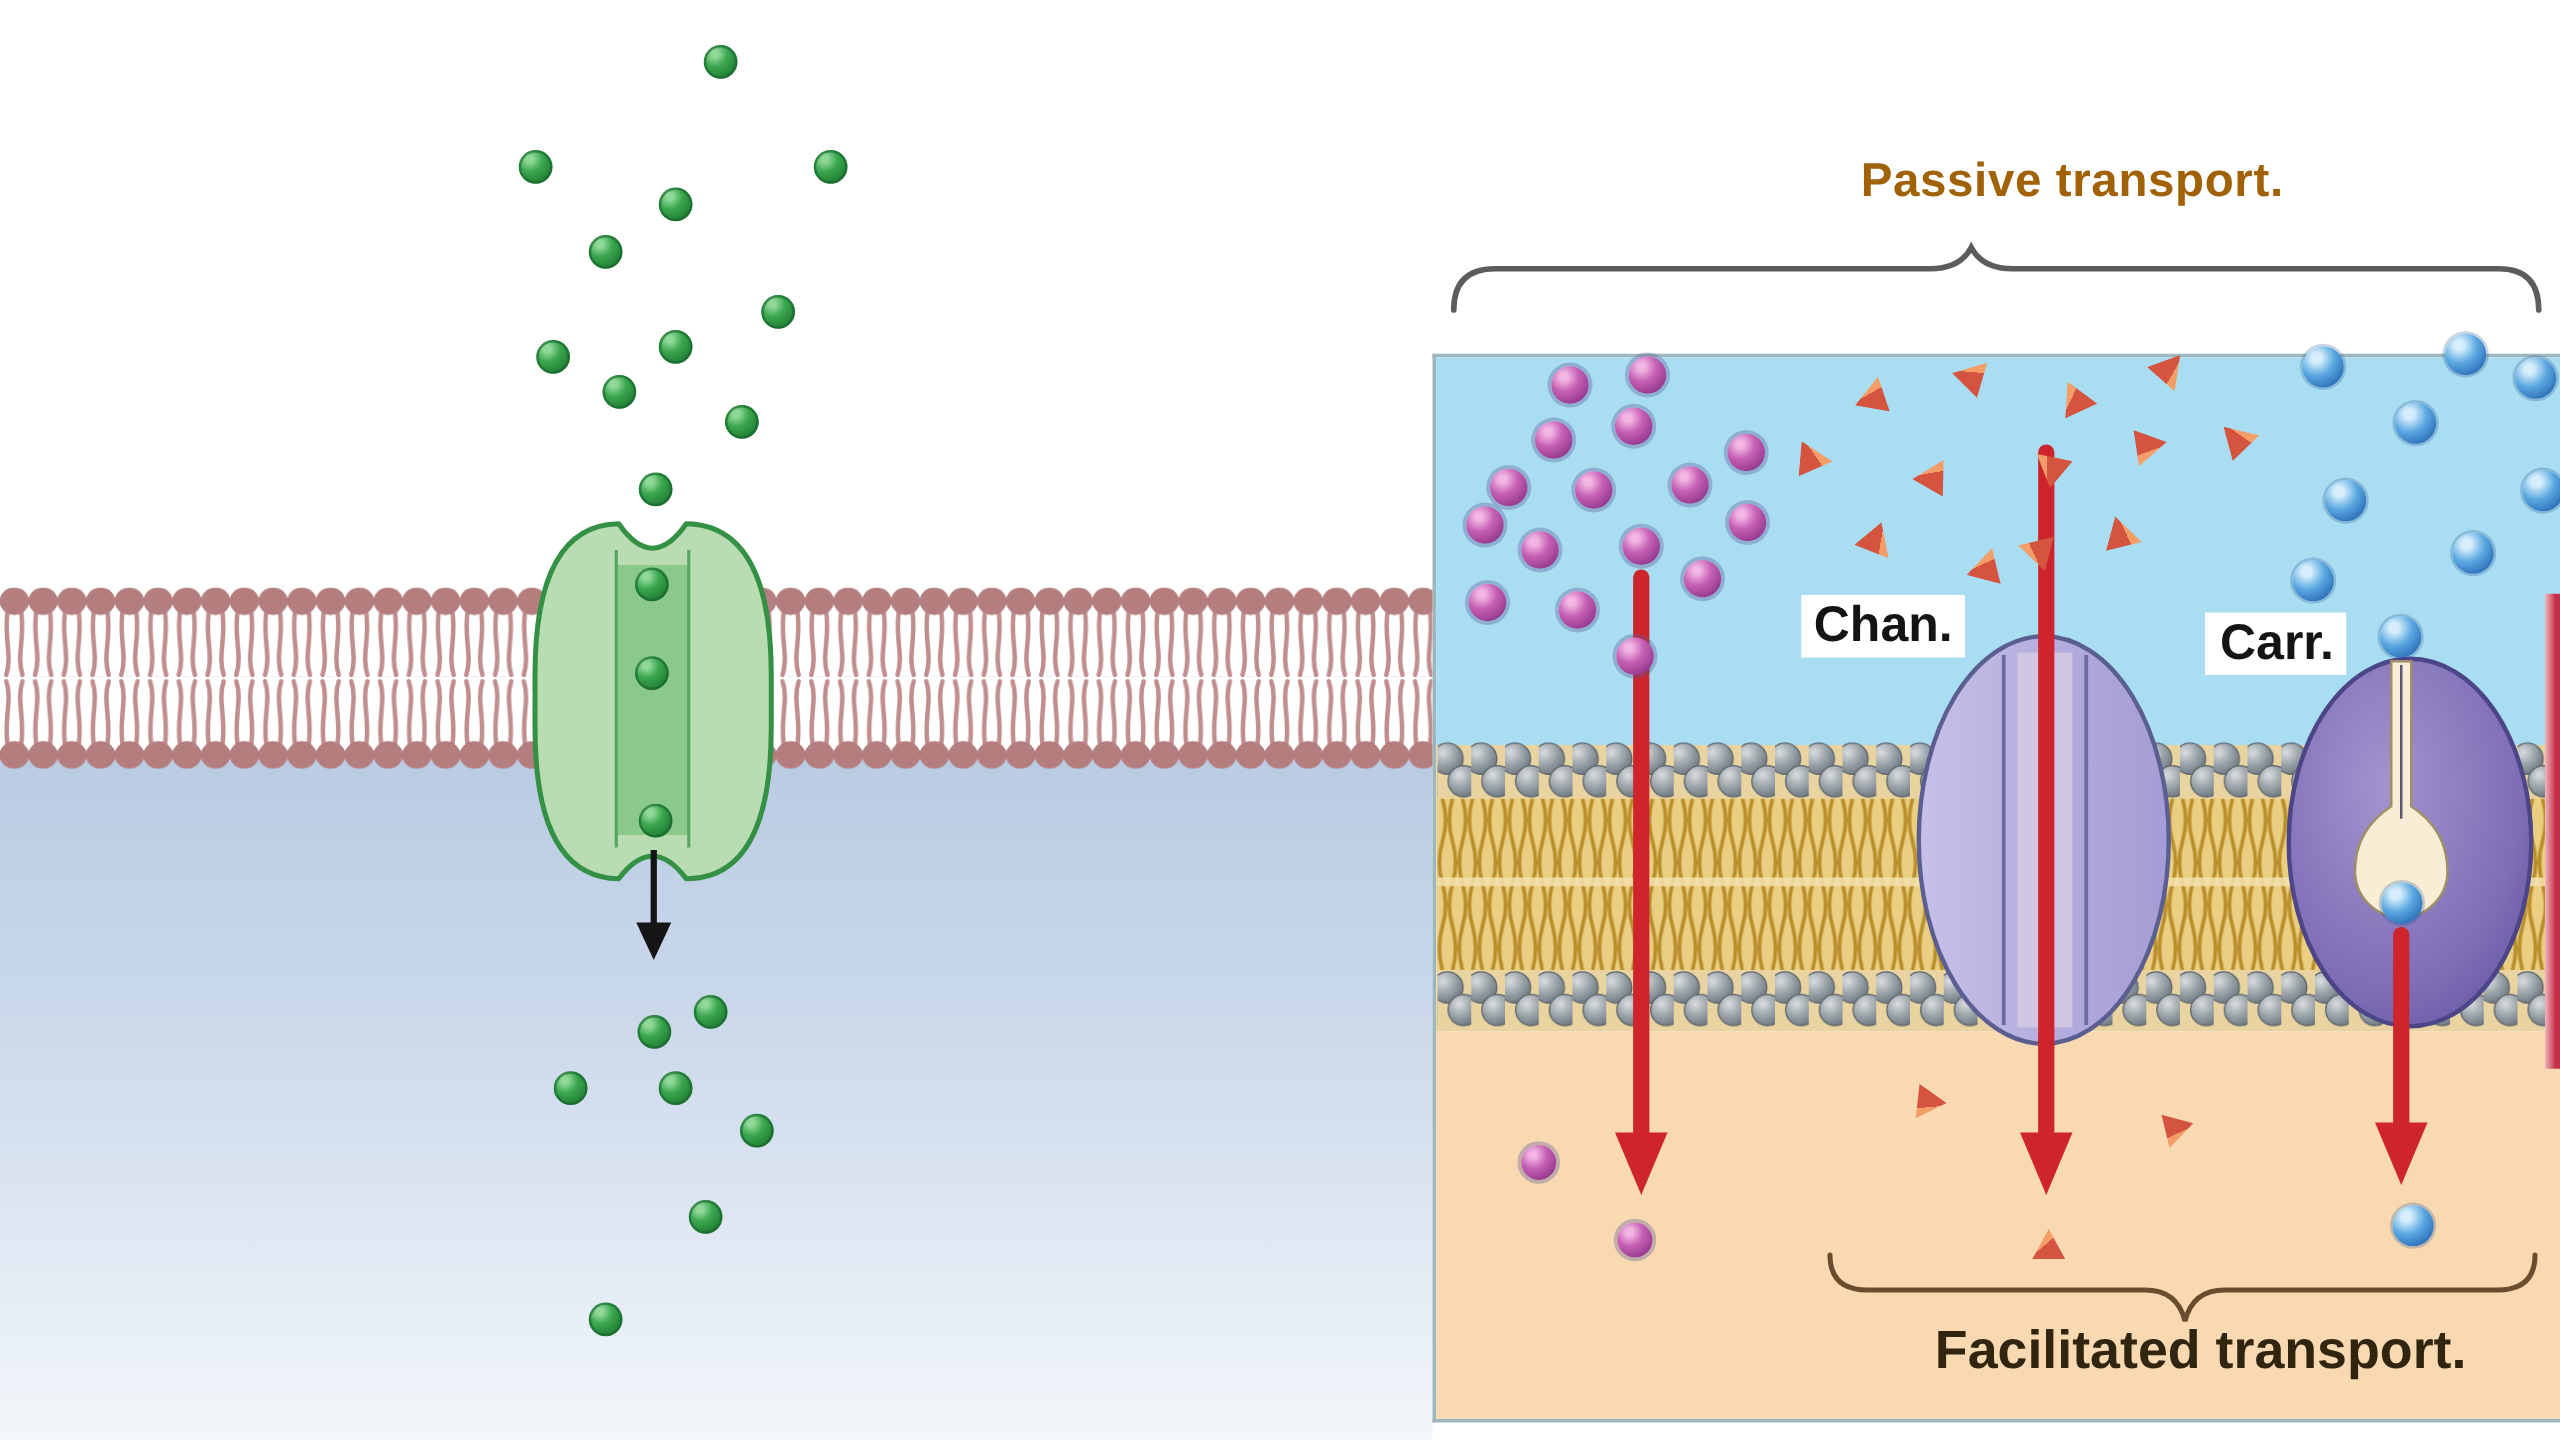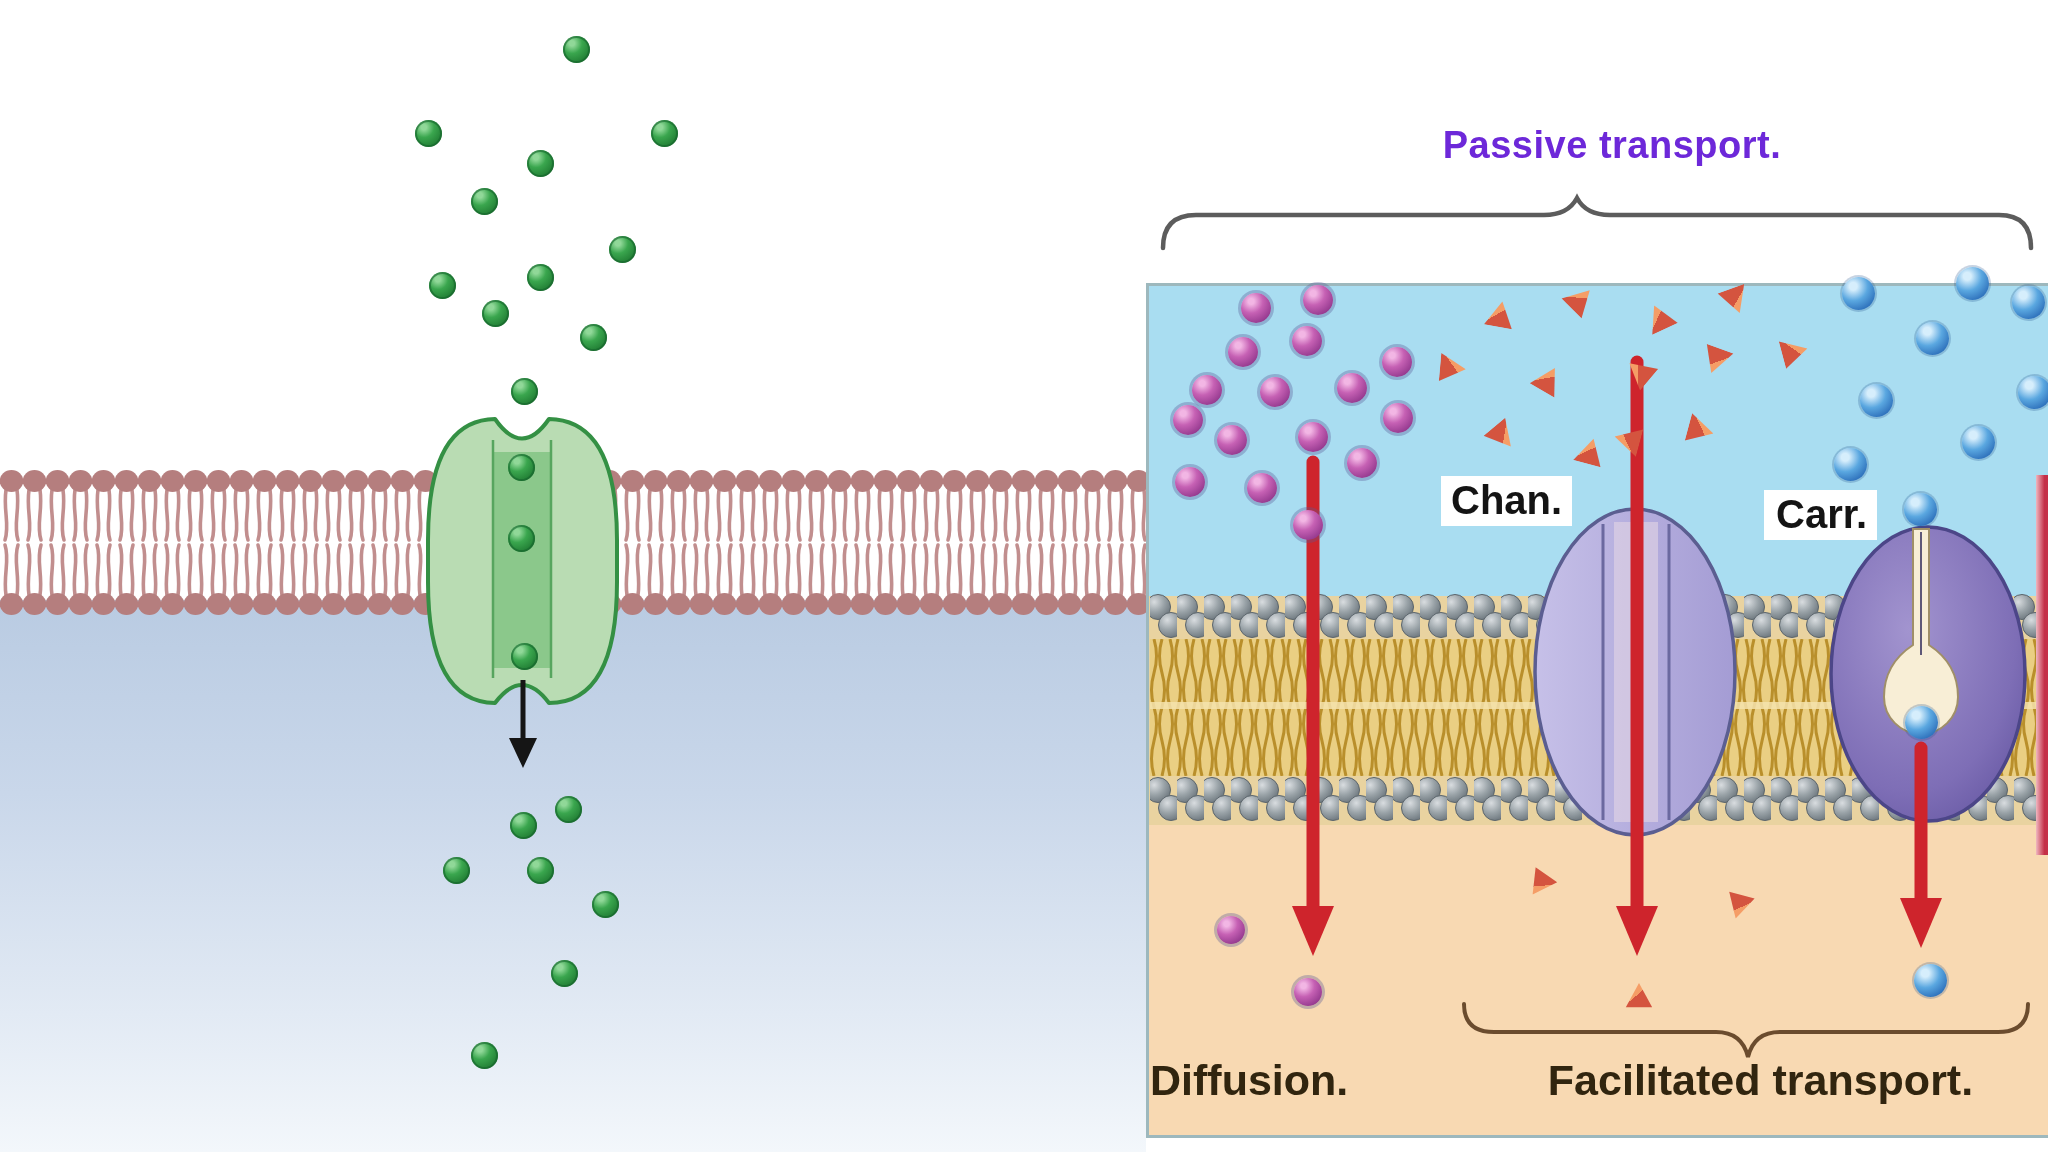--- a/index.html
+++ b/index.html
@@ -27,22 +27,22 @@
     box-shadow:0 0 0 3px rgba(88,88,150,.35);}
   .blue-solute{background:radial-gradient(circle at 34% 28%,#d6eefc 0 12%,#5aa7e0 45%,#2d6fba 80%,#1d4f92 100%);
     box-shadow:0 0 0 2px rgba(30,80,140,.25);}
   .triangle-solute{border-radius:0;clip-path:polygon(50% 4%,97% 90%,3% 90%);
     background:linear-gradient(140deg,#f59d66 0 45%,#d4543f 45% 100%);}
 
   .edge-stripe{position:absolute;left:2036px;top:475px;width:12px;height:380px;z-index:2;
     background:linear-gradient(to right,#f0b7c0,#c43048 70%);}
 
   
-  .title{position:absolute;left:1397px;top:124px;width:430px;text-align:center;
-    font-size:38px;font-weight:bold;color:#6d28d9;letter-spacing:.5px;z-index:4;}
+  .title{position:absolute;left:1397px;top:124px;width:430px;text-align:right;
+    font-size:38px;font-weight:bold;color:#a16207;letter-spacing:.5px;z-index:4;}
   .tag{position:absolute;background:#ffffff;padding:3px 10px 5px 10px;font-size:40px;font-weight:bold;
     color:#141414;z-index:4;line-height:1.05;}
   .tag-chan{left:1441px;top:476px;text-align:center;}
   .tag-carr{left:1764px;top:490px;padding-left:12px;}
   .bottom-label{position:absolute;font-size:43px;font-weight:bold;color:#31250f;z-index:4;}
   .lbl-diff{left:1150px;top:1056px;}
   .lbl-fac{left:1488px;top:1056px;width:545px;text-align:center;}
 </style>
 </head>
 <body>
@@ -218,16 +218,15 @@
       <div class="mol triangle-solute" style="height: 30px; width: 30px; left: 1613px; top: 425px; transform: rotate(-75deg);"></div>
       <div class="mol triangle-solute" style="height: 30px; width: 30px; left: 1685px; top: 415px; transform: rotate(105deg);"></div>
       <div class="mol triangle-solute" style="height: 28px; width: 28px; left: 1526px; top: 870px; transform: rotate(215deg);"></div>
       <div class="mol triangle-solute" style="height: 28px; width: 28px; left: 1725px; top: 892px; transform: rotate(195deg);"></div>
       <div class="mol triangle-solute" style="height: 28px; width: 28px; left: 1625px; top: 982px;"></div>
     </div>
 
   <div class="title">Passive transport.</div>
   <div class="tag tag-chan">Chan.</div>
   <div class="tag tag-carr">Carr.</div>
-  <div class="bottom-label lbl-diff">Diffusion.</div>
   <div class="bottom-label lbl-fac">Facilitated transport.</div>
 
 </div>
 
 </body></html>

